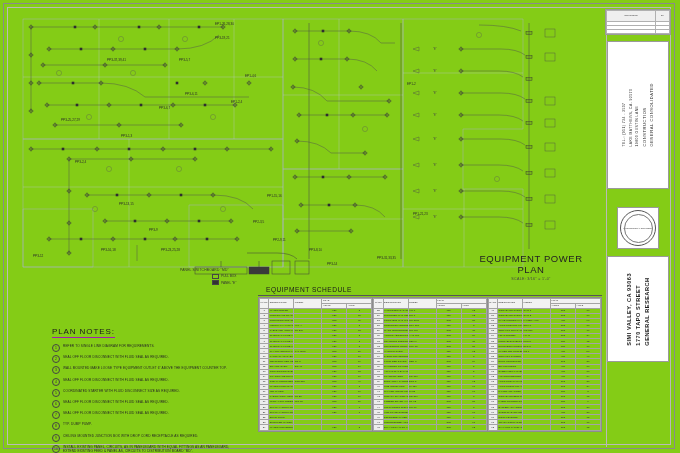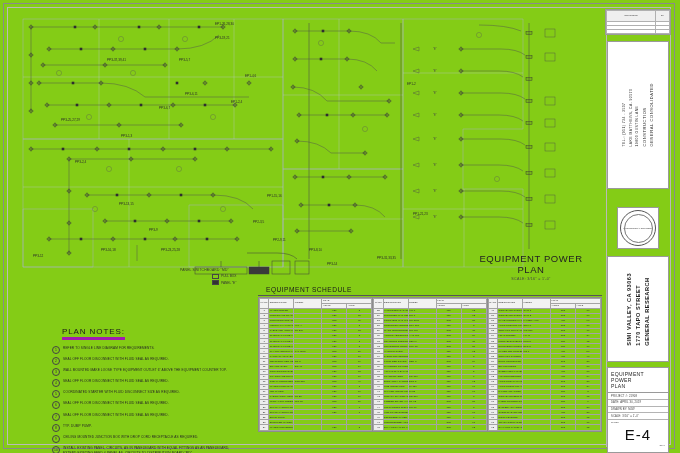--- a/index.html
+++ b/index.html
@@ -21,21 +21,21 @@
 
   
   .legend-box{position:absolute;left:178px;top:268px;width:104px;height:30px;font-size:3.2px;color:#333;}
   .legend-row{display:flex;align-items:center;gap:2px;margin-top:1.5px;padding-left:34px;}
   .lg-sym{width:5px;height:3.2px;border:.5px solid #444;display:inline-block;}
   .lg-sym.filled{background:#333;}
   .legend-cap{font-size:3.3px;letter-spacing:.2px;padding-left:2px;}
 
   
   .plan-notes{position:absolute;left:52px;top:320px;width:186px;}
-  .pn-head{font-size:8px;letter-spacing:.9px;border-bottom:3px solid #a21caf;display:inline-block;padding-bottom:.5px;margin-left:10px;}
+  .pn-head{font-size:8px;letter-spacing:.9px;border-bottom:1px solid #a21caf;display:inline-block;padding-bottom:.5px;}
   .pn-list{margin-top:6px;}
   .pn-item{display:flex;gap:3px;margin-bottom:3.2px;}
   .pn-num{flex:0 0 auto;width:6px;height:6px;border:.5px solid #444;border-radius:50%;font-size:3.4px;line-height:6px;text-align:center;color:#333;}
   .pn-txt{font-size:3.15px;line-height:4.4px;letter-spacing:.12px;color:#262626;flex:1;}
 
   
   .sched{position:absolute;left:258px;top:285px;width:344px;}
   .sched-title{font-size:6.6px;letter-spacing:.5px;padding:1px 0 1.5px 8px;border-bottom:.6px solid #555;}
   .sched-grid{display:flex;gap:0;margin-top:1px;border:.5px solid #8d8d8d;}
   .sched-col{flex:1 1 0;border-right:.5px solid #8d8d8d;}
@@ -1061,30 +1061,14 @@
     <div class="tb-cell tb-client">
       <div class="client-inner">
         <div class="client-lines">
           <div class="vert client-l">GENERAL RESEARCH</div>
           <div class="vert client-l">1770 TAPO STREET</div>
           <div class="vert client-l">SIMI VALLEY, CA 93063</div>
         </div>
       </div>
     </div>
 
-    <div class="tb-cell tb-sheet">
-      <div class="sheet-name">
-        <div>EQUIPMENT</div>
-        <div>POWER</div>
-        <div>PLAN</div>
-      </div>
-      <div class="sheet-row">PROJECT #: 21908</div>
-      <div class="sheet-row">DATE:  APRIL 30, 2019</div>
-      <div class="sheet-row">DRAWN BY:  MJW</div>
-      <div class="sheet-row">SCALE:  3/16" = 1'-0"</div>
-      <div class="sheet-lbl">SHEET:</div>
-      <div class="sheet-num-wrap">
-        <div class="sheet-num">E-4</div>
-      </div>
-      <div class="sheet-of">OF 6</div>
-    </div>
   </div>
 </div>
 
 </body></html>

